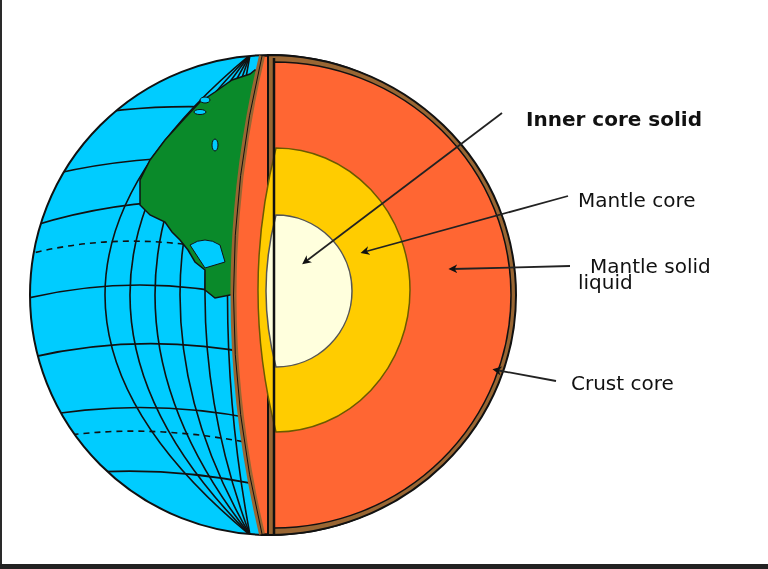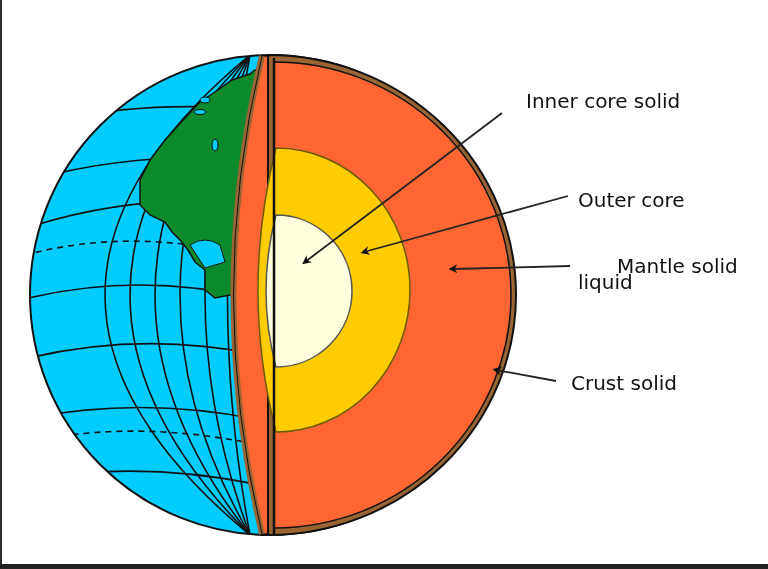--- a/index.html
+++ b/index.html
@@ -69,17 +69,17 @@
   <line x1="274" y1="58" x2="274" y2="534" stroke="#111" stroke-width="2.5"></line>
 
   <g fill="none" stroke="#222" stroke-width="1.8" marker-end="url(#arrowhead)">
     <line x1="502" y1="113" x2="305" y2="262"></line>
     <line x1="568" y1="196" x2="364" y2="252"></line>
     <line x1="570" y1="266" x2="452" y2="269"></line>
     <line x1="556" y1="381" x2="496" y2="370"></line>
   </g>
 </svg>
 
-<div class="label" style="left:526px; top:89px;">Inner core solid</div>
-<div class="label" style="left:578px; top:188px;">Outer core</div>
+<div class="label" style="left:526px; top:107px;font-weight:bold;">Inner core solid</div>
+<div class="label" style="left:578px; top:188px;">Mantle core</div>
 <div class="label" style="left:578px; top:222px;margin-top:48px;">liquid</div>
-<div class="label" style="left:617px; top:254px;">Mantle solid</div>
-<div class="label" style="left:571px; top:371px;">Crust solid</div>
+<div class="label" style="left:590px; top:254px;">Mantle solid</div>
+<div class="label" style="left:571px; top:371px;">Crust core</div>
 
 </body></html>

